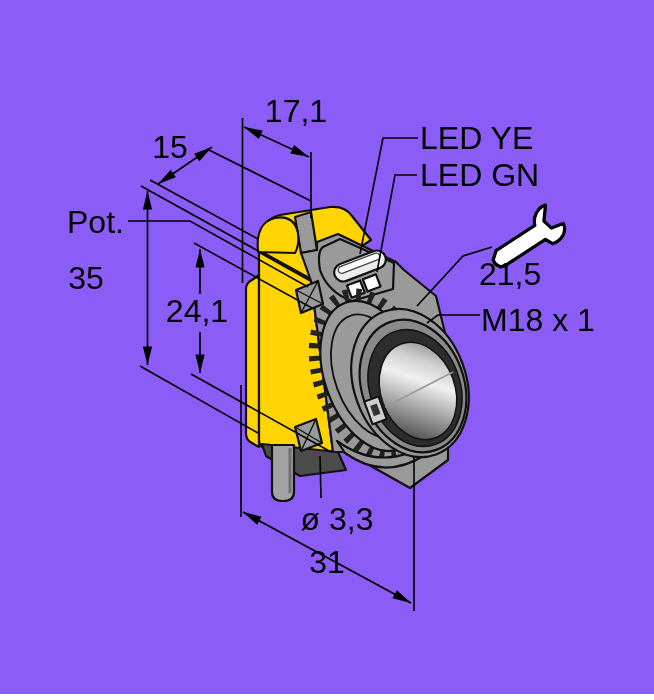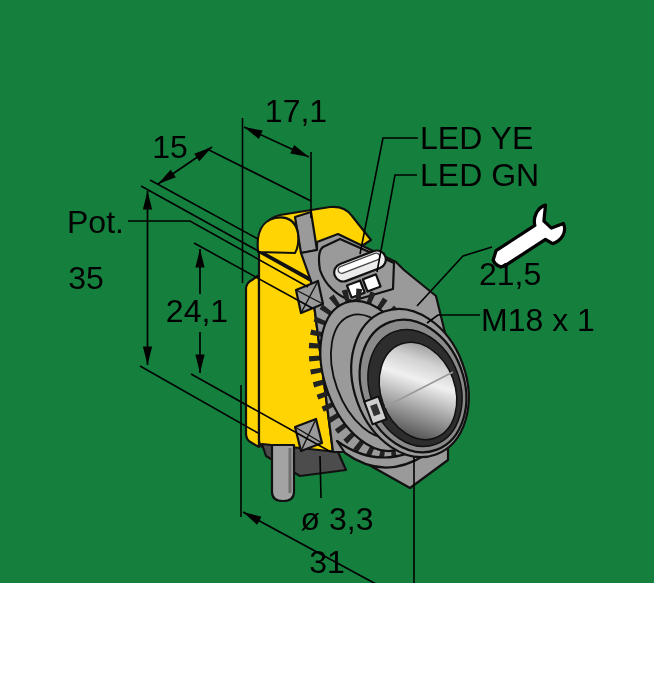--- a/index.html
+++ b/index.html
@@ -1,16 +1,16 @@
 <!DOCTYPE html>
 <html><head>
 <meta charset="utf-8">
 <style>
   html,body{margin:0;padding:0;background:#fff;}
-  .stage{position:relative;width:654px;height:583px;background:#15803d;overflow:hidden;}
+  .stage{position:relative;width:654px;height:694px;background:#8b5cf6;overflow:hidden;}
   svg{display:block;}
   svg text{font-family:"Liberation Sans","DejaVu Sans",sans-serif;font-size:32px;fill:#000;}
   .dimline{stroke:#000;stroke-width:1.7;fill:none;}
   .extline{stroke:#000;stroke-width:1.6;fill:none;}
   .art{stroke:#111;stroke-width:2.2;stroke-linejoin:round;stroke-linecap:round;}
 </style>
 </head>
 <body>
 
 <div class="stage">

